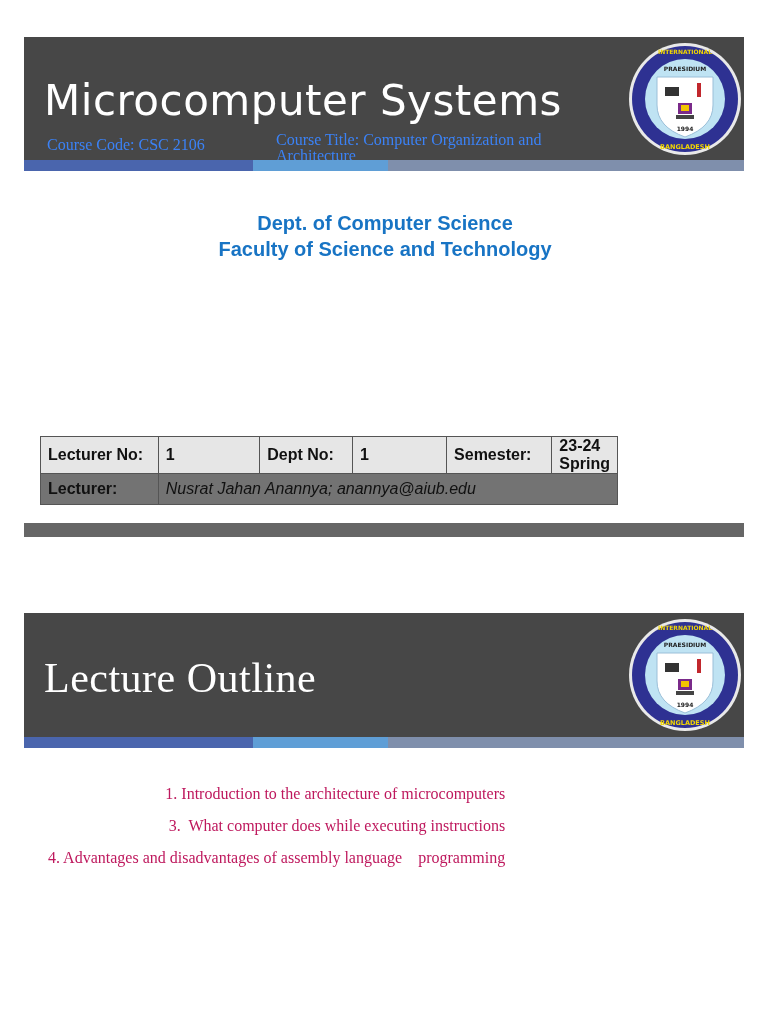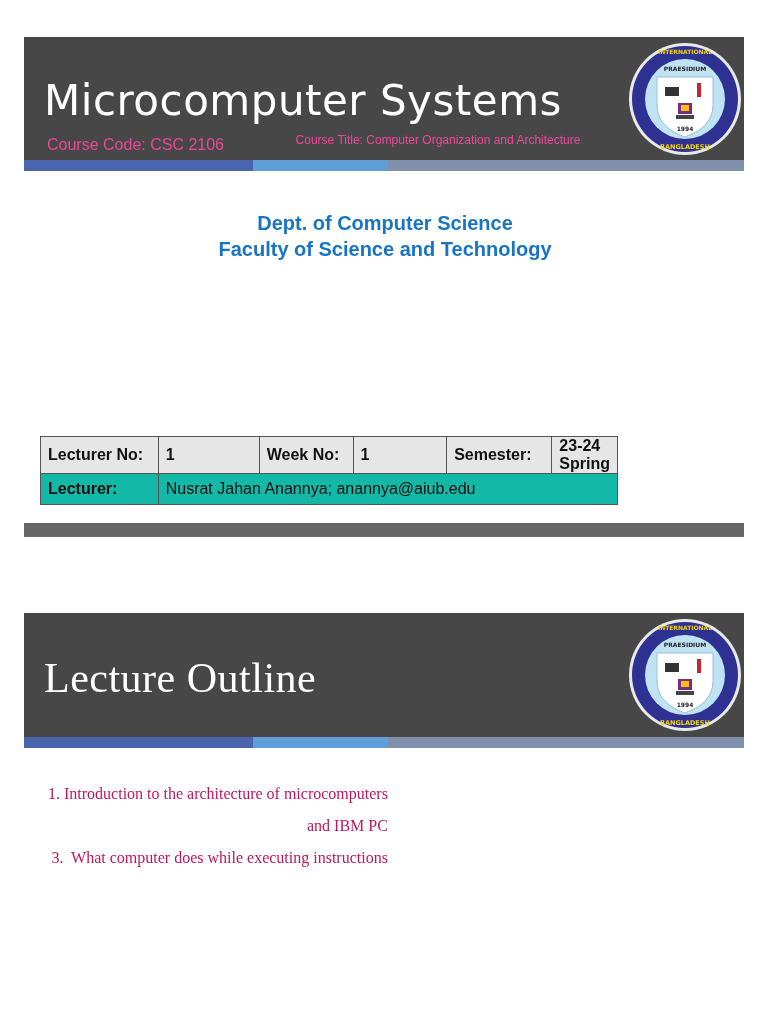--- a/index.html
+++ b/index.html
@@ -20,44 +20,44 @@
     .accent .s1 { width: 229px; background: #4a65ad; }
     .accent .s2 { width: 135px; background: #5f9ed6; }
     .accent .s3 { flex: 1; background: #7f8fac; }
     .title {
       position: absolute; color: #ffffff; font-family: "DejaVu Sans", sans-serif;
       font-size: 42px; letter-spacing: 0.5px; white-space: nowrap;
     }
     .title.t1 { left: 44px; top: 76px; }
     .title.t2 { left: 44px; top: 654px; font-family: Liberation Serif, serif; }
     .sub {
-      position: absolute; color: #ec4899; font-family: Liberation Sans, sans-serif;
+      position: absolute; color: #3b82f6; font-family: Liberation Serif, serif;
     }
     .sub.code { left: 47px; top: 136px; font-size: 16px; }
-    .sub.ctitle { left: 288px; top: 132px; font-size: 12px; line-height: 16px; width: 300px; text-align: center; }
+    .sub.ctitle { left: 276px; top: 132px; font-size: 16px; line-height: 16px; width: 300px; }
     .logo { position: absolute; width: 116px; height: 116px; }
     .logo.l1 { left: 627px; top: 41px; }
     .logo.l2 { left: 627px; top: 617px; }
     .dept {
       position: absolute; left: 0; width: 770px; text-align: center; color: #1874c4;
       font-family: "Liberation Sans", sans-serif; font-weight: bold; font-size: 20px; line-height: 26px;
     }
     .dept.d1 { top: 210px; }
     .dept.d2 { top: 236px; }
     table.info {
       position: absolute; left: 40px; top: 436px; width: 578px; border-collapse: collapse;
       font-family: "Liberation Sans", sans-serif; font-size: 16px; color: #111;
     }
     table.info td {
       border: 1px solid #555; padding: 0 7px; height: 30px; vertical-align: middle;
     }
     table.info tr.r1 td { background: #e6e6e6; font-weight: bold; }
-    table.info tr.r2 td { background: #14b8a6; }
+    table.info tr.r2 td { background: #737373; }
     table.info tr.r2 td.lbl { font-weight: bold; }
-    table.info tr.r2 td.val { }
+    table.info tr.r2 td.val { font-style: italic; }
     .divider {
       position: absolute; left: 24px; top: 523px; width: 720px; height: 14px; background: #666666;
     }
     .outline {
       position: absolute; left: 48px; top: 778px; font-family: "Liberation Serif", serif;
       font-size: 16px; color: #be185d; line-height: 32px; text-align: right;
     }
     .outline div { white-space: pre; }
   </style>
 </head>
@@ -91,21 +91,21 @@
 </div>
 
 <div class="dept d1">Dept. of Computer Science</div>
 <div class="dept d2">Faculty of Science and Technology</div>
 
 <table class="info">
   <tbody>
       <tr class="r1">
     <td style="width:110px">Lecturer No:</td>
     <td style="width:103px">1</td>
-    <td style="width:87px">Week No:</td>
+    <td style="width:87px">Dept No:</td>
     <td style="width:94px">1</td>
     <td style="width:93px">Semester:</td>
     <td>23-24 Spring</td>
   </tr>
   <tr class="r2">
     <td class="lbl">Lecturer:</td>
     <td class="val" colspan="5">Nusrat Jahan Anannya; anannya@aiub.edu</td>
   </tr>
 </tbody>
   </table>
@@ -132,15 +132,15 @@
 </svg>
 
 <div class="accent a2">
   <div class="s1"></div>
   <div class="s2"></div>
   <div class="s3"></div>
 </div>
 
 <div class="outline">
   <div>1. Introduction to the architecture of microcomputers</div>
-  <div>   and IBM PC</div>
   <div>3.  What computer does while executing instructions</div>
+  <div>4. Advantages and disadvantages of assembly language    programming</div>
 </div>
 
 </body></html>

